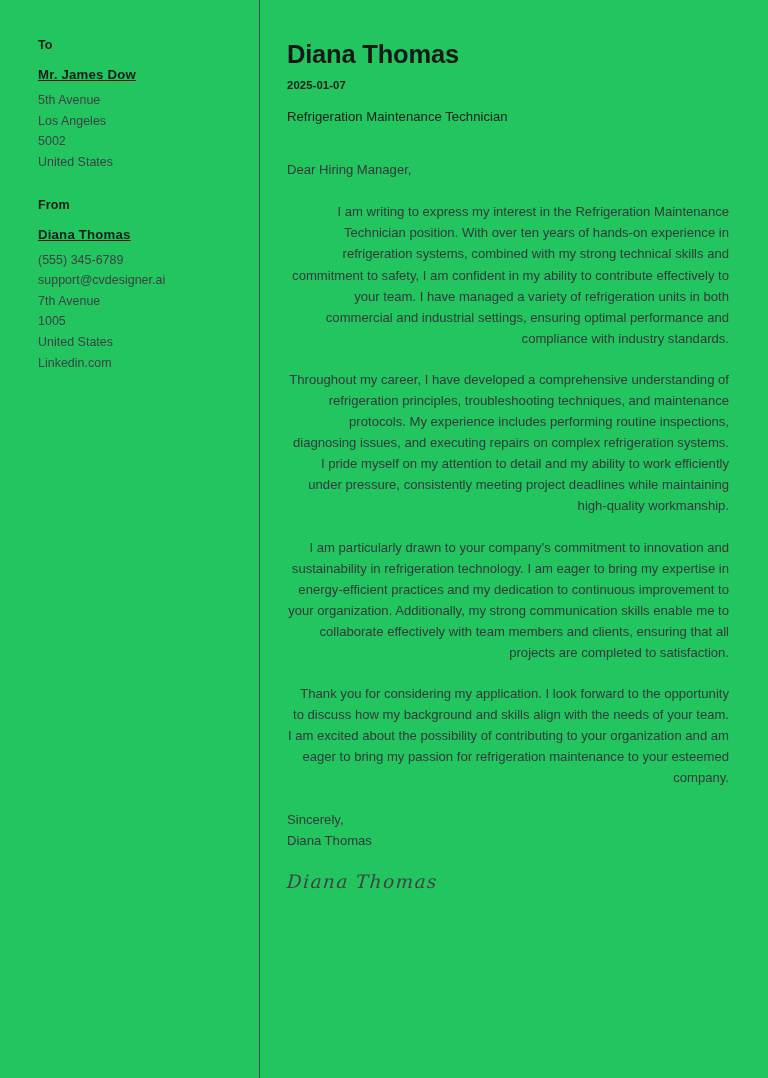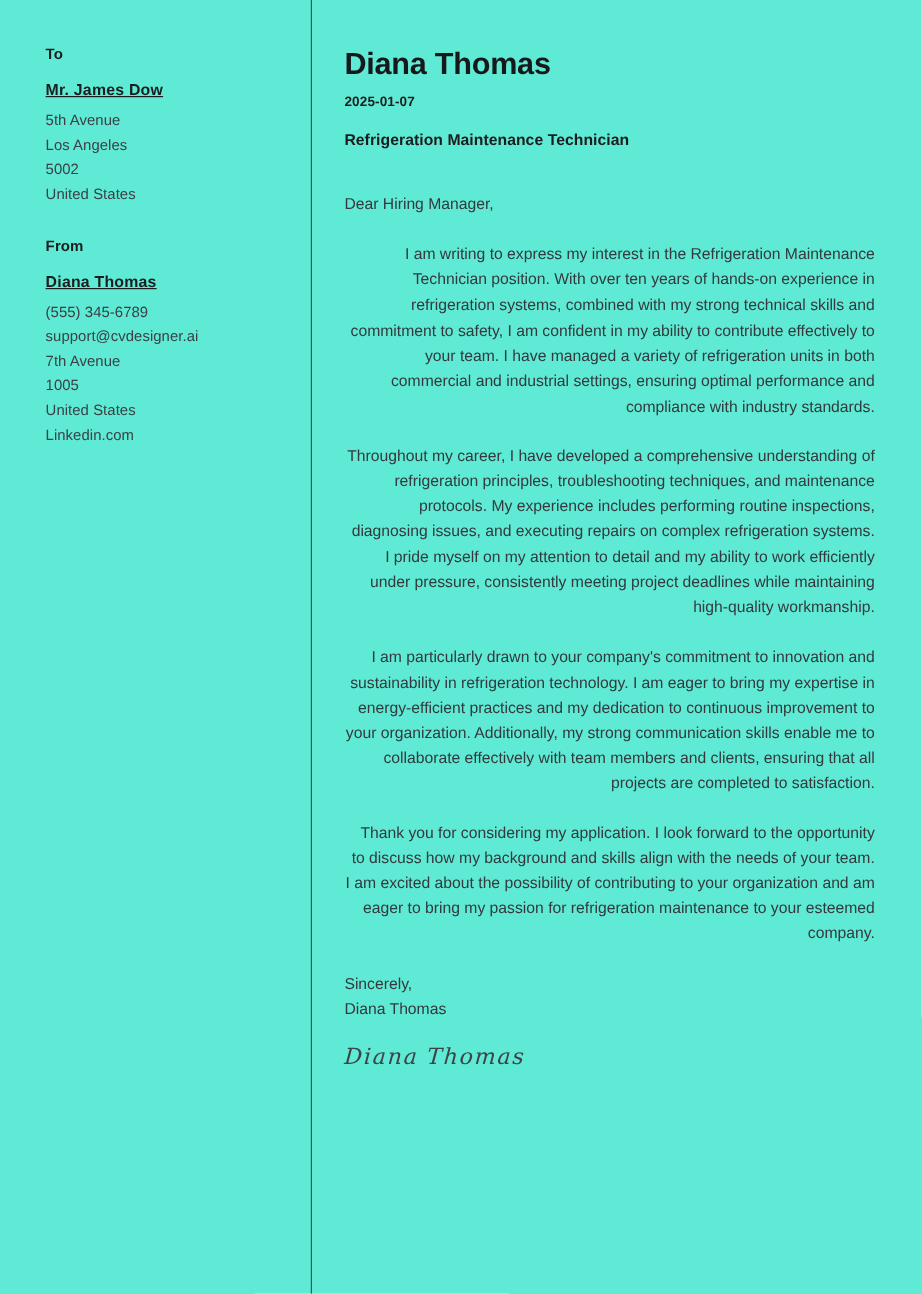--- a/index.html
+++ b/index.html
@@ -12,21 +12,21 @@
     height: 1078px;
     position: relative;
     font-family: "Liberation Sans", sans-serif;
     -webkit-font-smoothing: antialiased;
     overflow: hidden;
   }
 
   .page {
     position: absolute;
     inset: 0;
-    background: #5eead4;
+    background: #22c55e;
   }
 
   
   .divider {
     position: absolute;
     left: 259px;
     top: 0;
     width: 1.4px;
     height: 1078px;
     background: #4a4f53;
@@ -91,21 +91,21 @@
     font-size: 11.3px;
     font-weight: bold;
     color: #1b1d1f;
     letter-spacing: 0.1px;
     margin: 0 0 16px 0;
     line-height: 1.2;
   }
 
   .doc-title {
     font-size: 13.1px;
-    font-weight: bold;
+    font-weight: normal;
     color: #1b1d1f;
     letter-spacing: 0.05px;
     margin: 0 0 34px 0;
     line-height: 1.25;
   }
 
   .salutation {
     font-size: 13.1px;
     color: #33393d;
     line-height: 21px;

